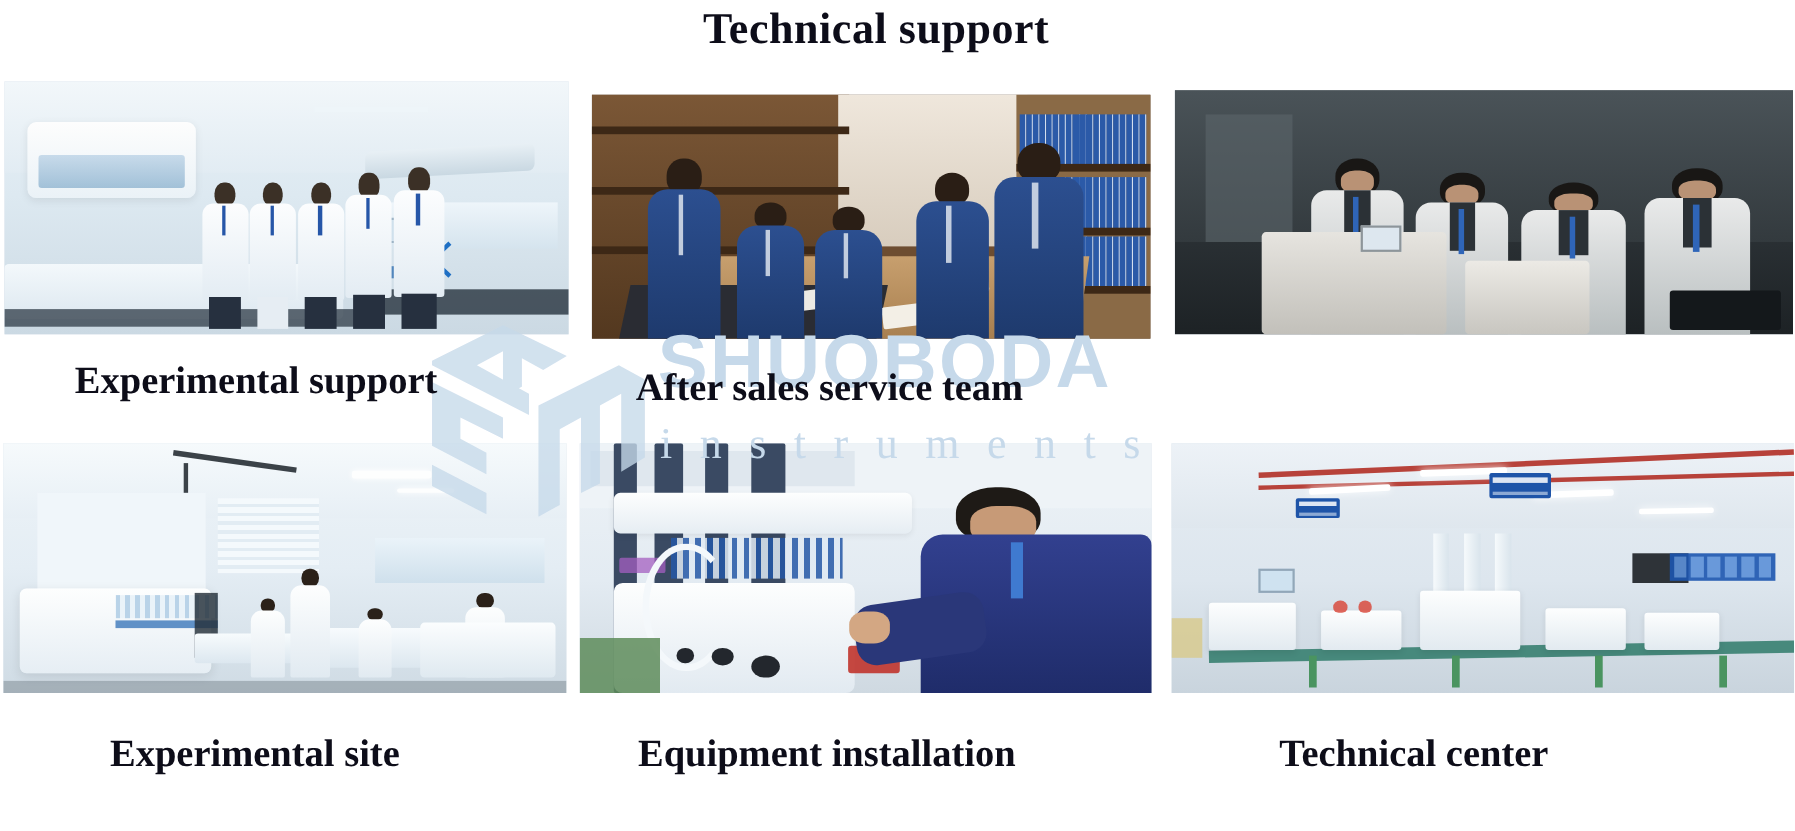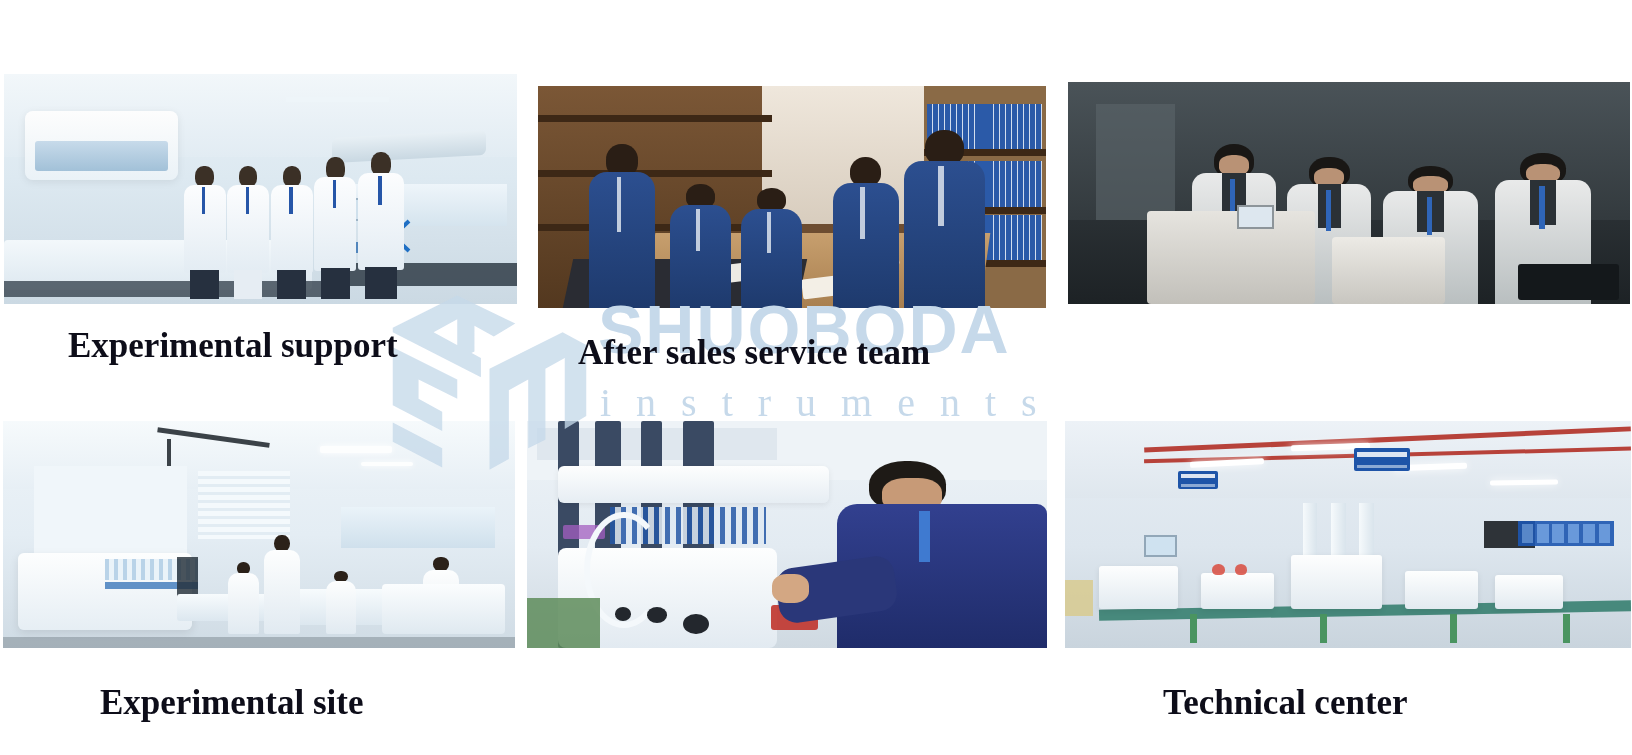--- a/index.html
+++ b/index.html
@@ -192,20 +192,21 @@
   .p6 .mon{position:absolute;left:14%;top:50%;width:5%;height:8%;background:#cfe2f0;border:2px solid #92a7b8;}
   .p6 .flask{position:absolute;bottom:32%;width:2.2%;height:5%;background:#d84b3e;border-radius:50% 50% 40% 40%;opacity:.85;}
   .p6 .dark{position:absolute;right:17%;top:44%;width:9%;height:12%;background:#1b1f24;opacity:.9;}
   .p6 .yellow{position:absolute;left:0;bottom:14%;width:5%;height:16%;background:#d8c98a;opacity:.8;}
 </style>
 </head>
 <body>
 
 <div id="page">
 
+  <div class="title">Technical support</div>
 
   <div class="row" style="top:74px;height:240px;">
 
     <div class="cell" style="left:4px;top:0;width:513px;height:230px;">
       <div class="photo">
         <div class="scene p1">
           <div class="ceil"></div>
           <div class="tube"></div>
           <div class="duct"></div>
           <div class="hood"></div>
@@ -397,21 +398,21 @@
           <div class="mach2"></div>
           <div class="lenovo"></div>
         </div>
       </div>
     </div>
 
     <div class="caption" style="left:68px;top:252px;">Experimental support</div>
     <div class="caption" style="left:578px;top:259px;">After sales service team</div>
   </div>
 
-  <div class="row" style="top:421px;height:240px;">
+  <div class="row" style="top:403px;height:240px;">
 
     <div class="cell" style="left:3px;top:0;width:512px;height:227px;">
       <div class="photo">
         <div class="scene p4">
           <div class="ceil"></div>
           <div class="beam"></div>
           <div class="beam2"></div>
           <div class="lamp" style="left:62%;top:11%;width:14%;height:3%;"></div>
           <div class="lamp" style="left:70%;top:18%;width:10%;height:2%;"></div>
           <div class="wall"></div>
@@ -519,20 +520,21 @@
           <div class="machine" style="left:60%;width:13%;height:17%;"></div>
           <div class="machine" style="left:76%;width:12%;height:15%;"></div>
           <div class="flask" style="left:26%;"></div>
           <div class="flask" style="left:30%;"></div>
           <div class="yellow"></div>
         </div>
       </div>
     </div>
 
     <div class="caption" style="left:100px;top:262px;">Experimental site</div>
+    <div class="caption" style="left:580px;top:262px;">Equipment installation</div>
     <div class="caption" style="left:1163px;top:262px;">Technical center</div>
   </div>
 
   <svg class="watermark wm-logo" viewBox="0 0 200 200">
     <g fill="#c6d9ea" opacity="0.92">
       <path d="M10 38 L70 8 L124 34 L104 46 L86 36 L86 60 L70 68 L70 30 L48 42 L92 66 L92 84 L10 42 Z"></path>
       <path d="M10 56 L70 86 L70 104 L34 86 L34 104 L56 116 L56 134 L10 110 Z"></path>
       <path d="M100 76 L168 42 L190 54 L190 120 L170 132 L170 66 L152 76 L152 142 L136 150 L136 86 L118 96 L118 160 L100 170 Z"></path>
       <path d="M10 126 L56 150 L56 168 L10 144 Z"></path>
     </g>

